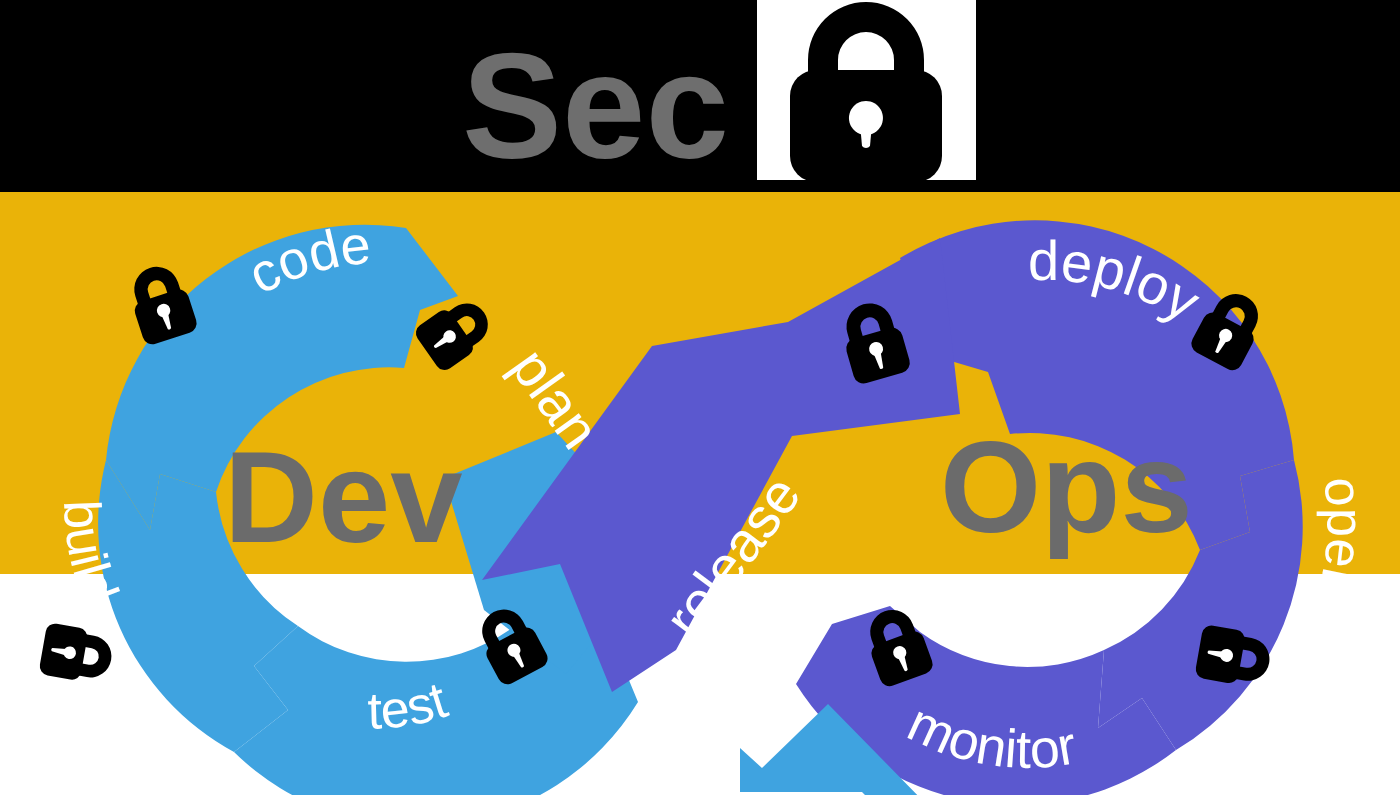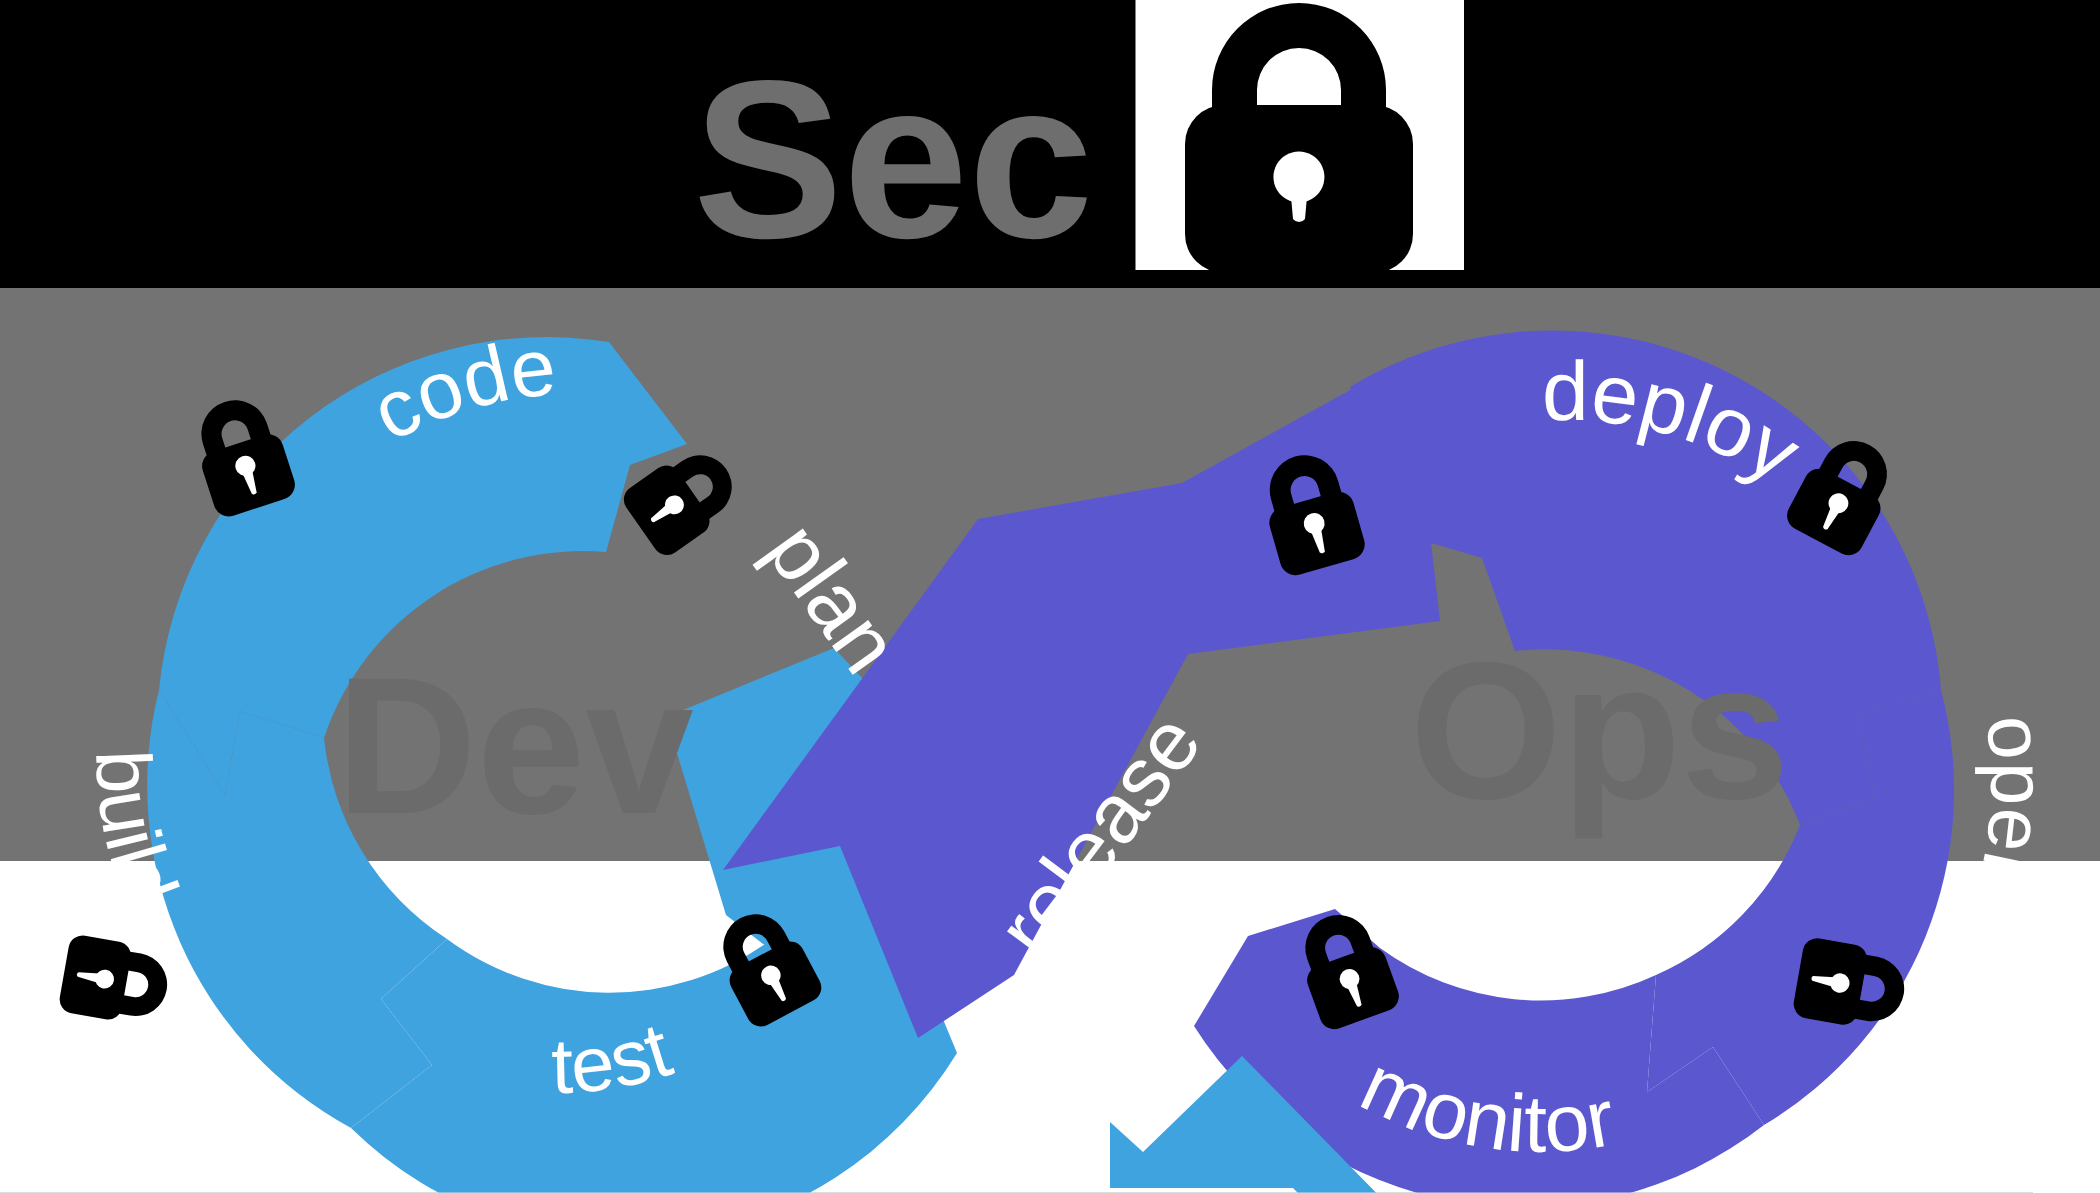--- a/index.html
+++ b/index.html
@@ -1,18 +1,18 @@
 <!DOCTYPE html>
 <html><head>
 <meta charset="utf-8">
 <style>
   html,body{margin:0;padding:0;background:#ffffff;}
   body{width:1400px;height:795px;overflow:hidden;
        font-family:"Liberation Sans", sans-serif;}
-  #stage{position:relative;width:1400px;height:574px;background:#737373;}
+  #stage{position:relative;width:1400px;height:574px;background:#eab308;}
   #header-band{position:absolute;left:0;top:0;width:1400px;height:192px;background:#000000;}
   #loop-area{position:absolute;left:0;top:192px;width:1400px;height:603px;}
   svg{display:block;}
   .seg-label{fill:#ffffff;font-family:"Liberation Sans",sans-serif;font-weight:400;}
   .hub-label{fill:#6b6b6b;font-family:"Liberation Sans",sans-serif;font-weight:bold;}
   .sec-text{fill:#6e6e6e;font-family:"Liberation Sans",sans-serif;font-weight:bold;}
 </style>
 </head>
 <body>
 

